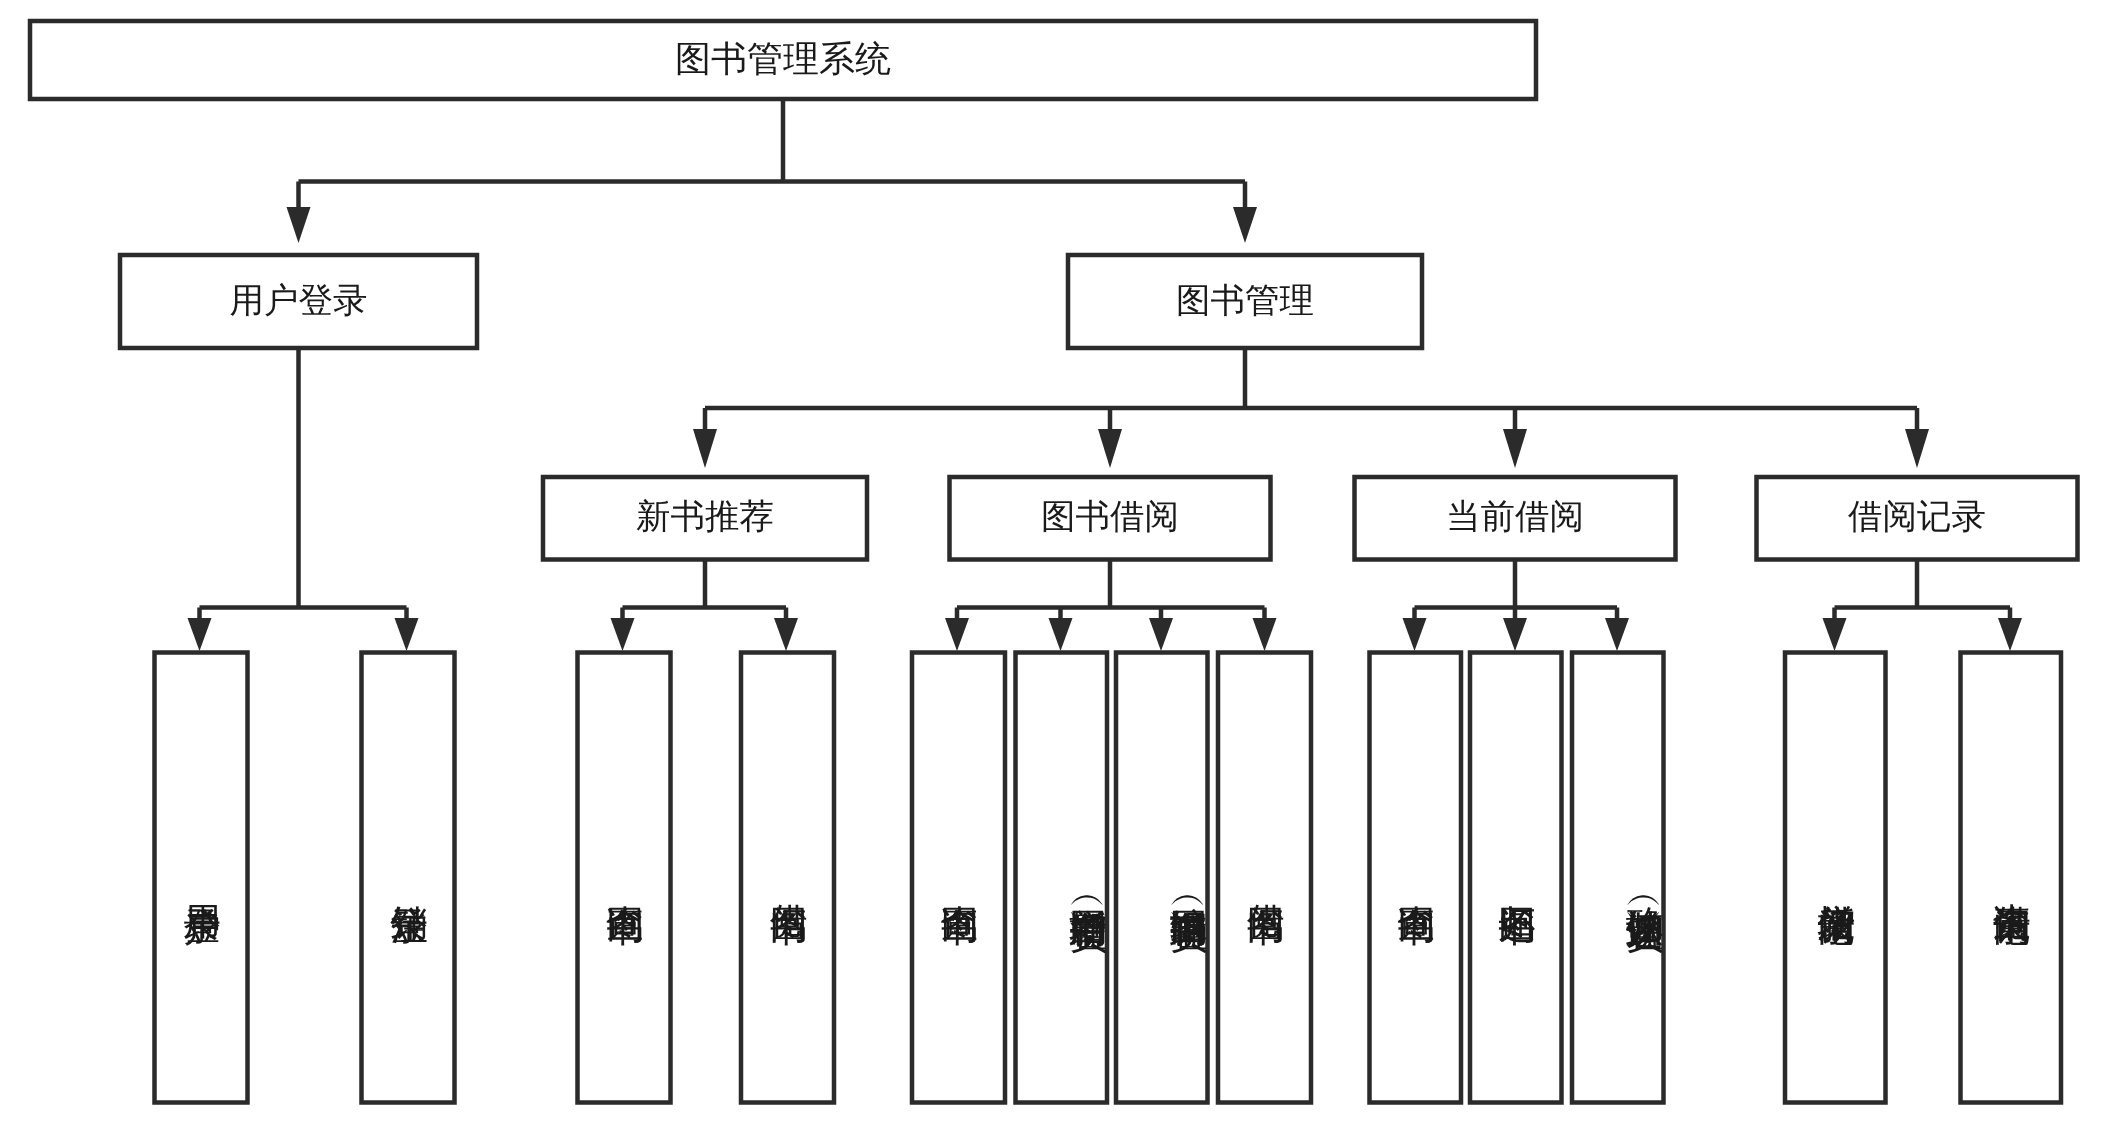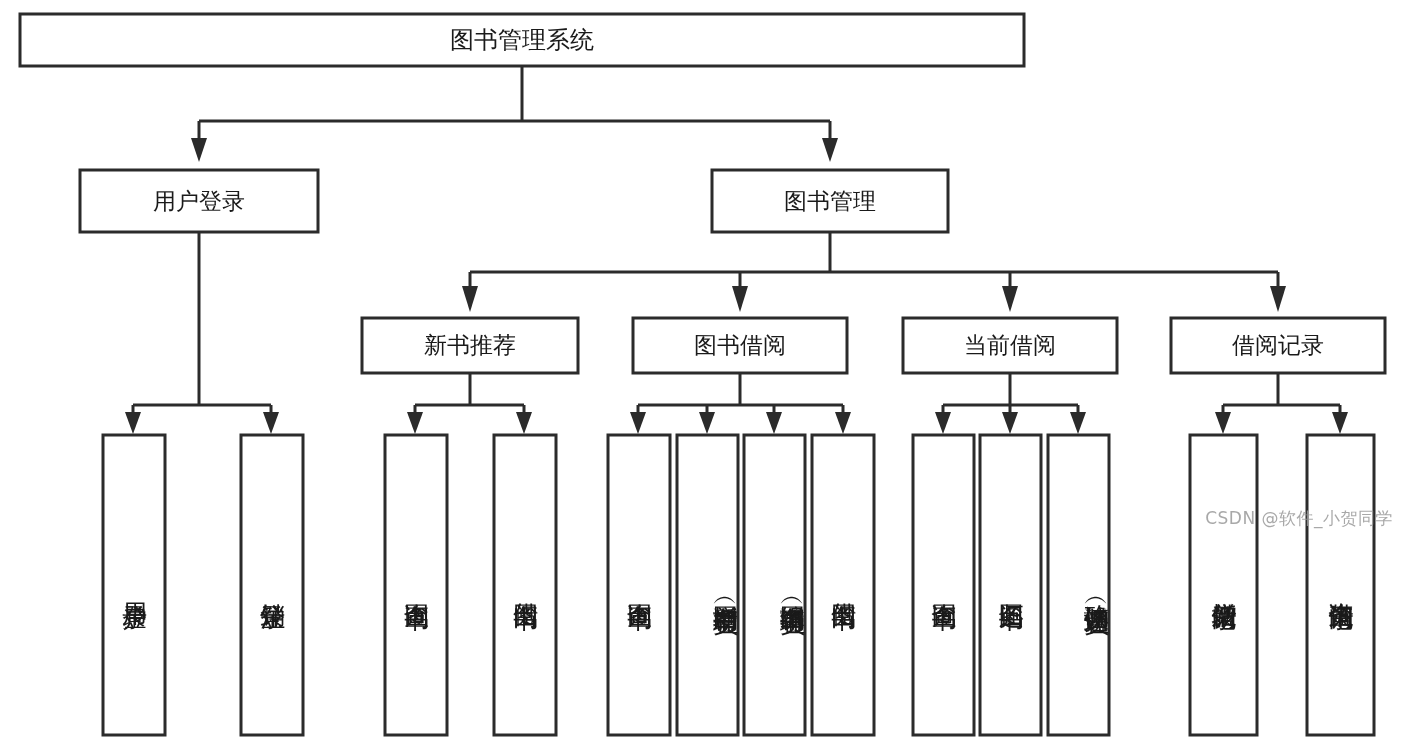--- a/index.html
+++ b/index.html
@@ -182,14 +182,13 @@
   <div class="vlabel" style="left:608px;top:435px;width:62px;height:300px;">查询图书</div>
   <div class="vlabel" style="left:677px;top:435px;width:61px;height:300px;align-items:flex-start;padding-top:8px;box-sizing:border-box;">新增图书（管理员）</div>
   <div class="vlabel" style="left:744px;top:435px;width:61px;height:300px;align-items:flex-start;padding-top:8px;box-sizing:border-box;">编辑图书（管理员）</div>
   <div class="vlabel" style="left:812px;top:435px;width:62px;height:300px;">借阅图书</div>
   <div class="vlabel" style="left:913px;top:435px;width:61px;height:300px;">查询图书</div>
   <div class="vlabel" style="left:980px;top:435px;width:61px;height:300px;">归还图书</div>
   <div class="vlabel" style="left:1048px;top:435px;width:61px;height:300px;align-items:flex-start;padding-top:8px;box-sizing:border-box;">确认归还（管理员）</div>
   <div class="vlabel" style="left:1190px;top:435px;width:67px;height:300px;">新增借阅记录</div>
   <div class="vlabel" style="left:1307px;top:435px;width:67px;height:300px;">查询借阅记录</div>
 
-  <div id="watermark">CSDN @软件_小贺同学</div>
 </div>
 
 </body></html>

